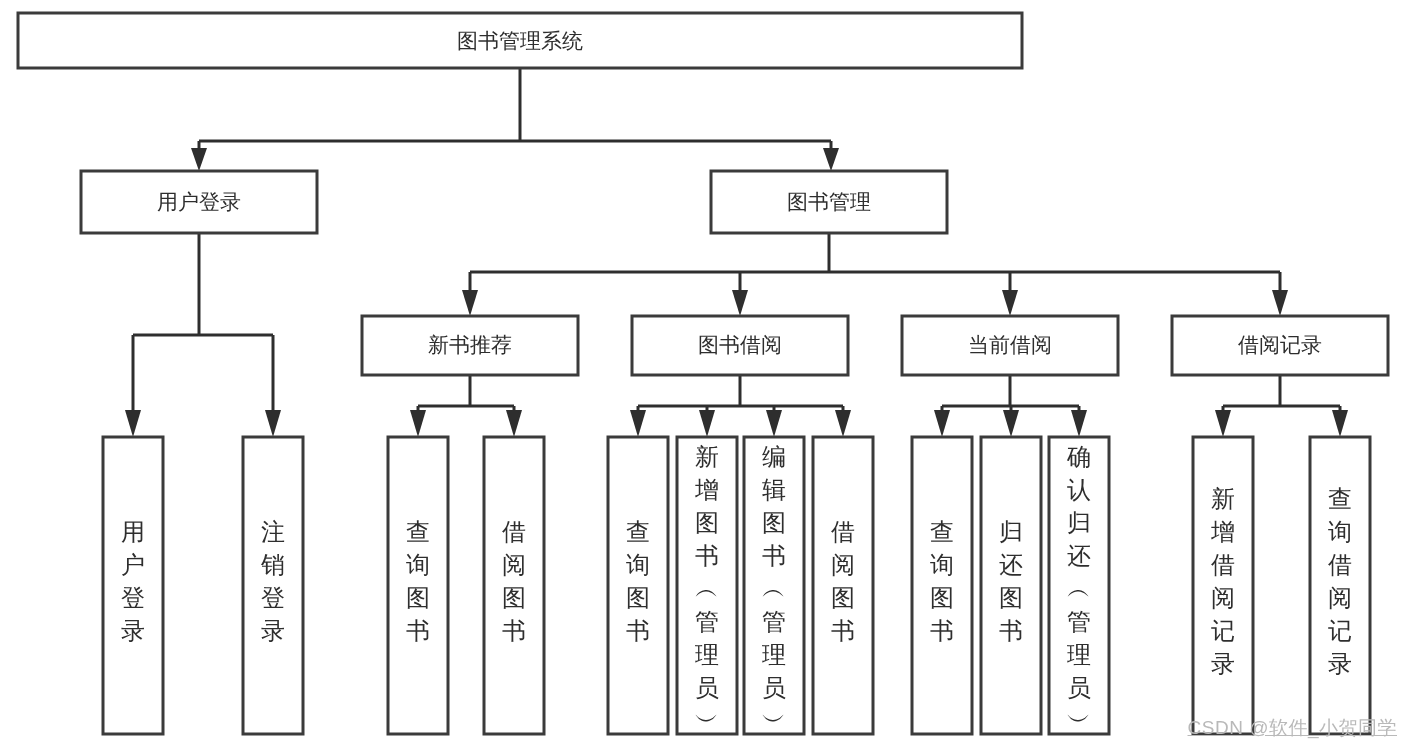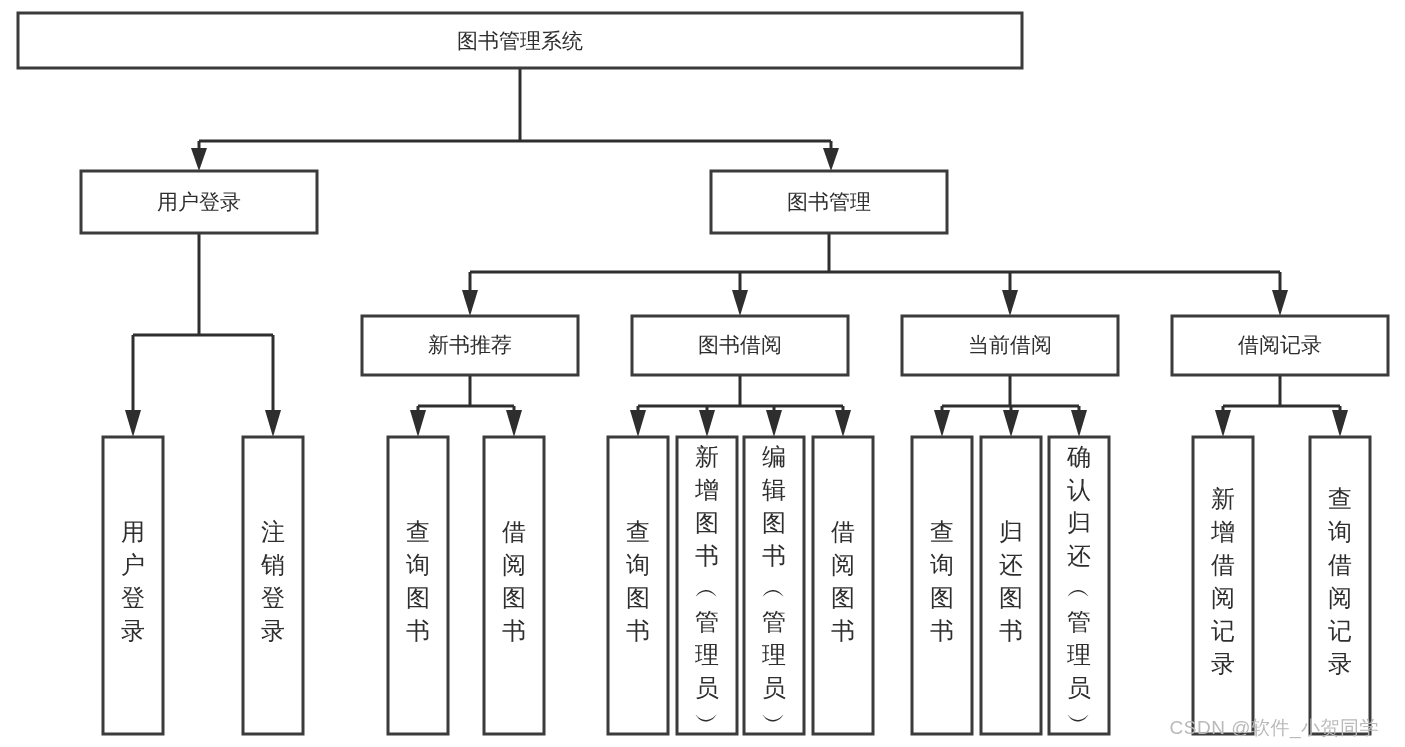--- a/index.html
+++ b/index.html
@@ -42,28 +42,29 @@
     stroke: #2e2e2e;
     stroke-width: 3;
     fill: none;
   }
   .arrow-head {
     fill: #2e2e2e;
     stroke: none;
   }
   .watermark {
     position: absolute;
-    right: 26px;
+    right: 8px;
     bottom: 6px;
     font-family: "Liberation Sans", "DejaVu Sans", sans-serif;
     font-size: 19px;
     color: #b9b9b9;
     white-space: nowrap;
     letter-spacing: 0.5px;
     user-select: none;
+    text-decoration: underline;
   }
 </style>
 </head>
 <body>
 
 <svg id="canvas" viewBox="0 0 1405 747">
   <defs></defs>
 
   <g>
 

